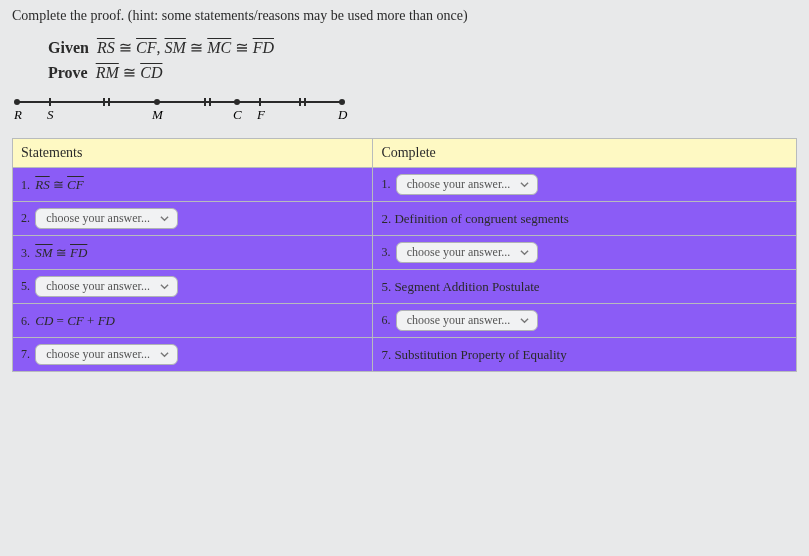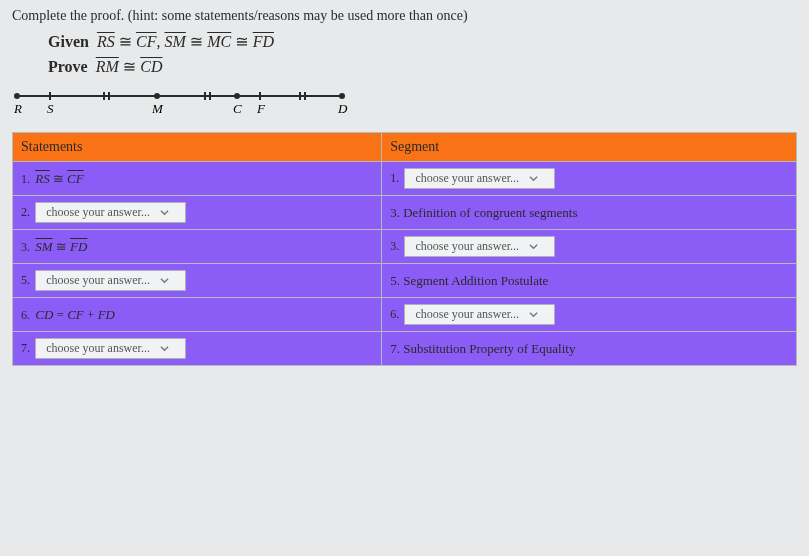--- a/index.html
+++ b/index.html
@@ -5,47 +5,47 @@
   * { box-sizing: border-box; margin: 0; padding: 0; }
   body {
     font-family: Georgia, 'Times New Roman', serif;
     background: #e8e9ea;
     color: #2a2a2a;
     width: 809px;
     height: 556px;
     overflow: hidden;
     padding: 8px 12px;
   }
-  .instruction { font-size: 14px; margin-bottom: 8px; }
+  .instruction { font-size: 14px; margin-bottom: 14px; }
   .given-prove { font-size: 16px; margin-bottom: 6px; }
   .given-prove b { font-weight: bold; margin-left: 36px; }
   .seg { text-decoration: overline; font-style: italic; font-family: 'Times New Roman', serif; text-align: center; }
   .mv { font-style: italic; font-family: 'Times New Roman', serif; }
   .diagram { margin: 10px 0 12px 0; }
   table.proof {
     width: 100%;
     border-collapse: collapse;
     font-size: 13px;
   }
   table.proof th, table.proof td {
     border: 1px solid #b8bbbd;
     padding: 6px 8px;
     text-align: left;
     vertical-align: middle;
     background: #8b5cf6;
   }
-  table.proof th { font-weight: normal; font-size: 14px; background:#f97316; }
+  table.proof th { font-weight: normal; font-size: 14px; background:#fef9c3; }
   .dd {
     display: inline-flex;
     align-items: center;
     gap: 10px;
     border: 1px solid #b0b3b5;
     background: #f1f2f3;
-    padding: 2px 16px 2px 10px;
-    border-radius: 1px;
+    padding: 2px 8px 2px 10px;
+    border-radius: 6px;
     font-size: 12px;
     color: #555;
     cursor: pointer;
   }
   .chev { width: 9px; height: 9px; }
   .rownum { font-size: 12px; margin-right: 2px; }
 </style>
 </head>
 <body>
 
@@ -96,21 +96,21 @@
     <text x="221" y="27" font-size="13" font-style="italic" font-family="Times New Roman">C</text>
     <text x="245" y="27" font-size="13" font-style="italic" font-family="Times New Roman">F</text>
     <text x="326" y="27" font-size="13" font-style="italic" font-family="Times New Roman">D</text>
   </svg>
 </div>
 
 <table class="proof">
   <tbody>
       <tr>
     <th>Statements</th>
-    <th>Segment</th>
+    <th>Complete</th>
   </tr>
 
   <tr>
     <td>
       <span class="rownum">1.</span>
       <span class="seg">RS</span>
       <span>≅</span>
       <span class="seg">CF</span>
     </td>
     <td>
@@ -127,21 +127,21 @@
   <tr>
     <td>
       <span class="rownum">2.</span>
       <span class="dd">
         <span>choose your answer...</span>
         <svg class="chev" viewBox="0 0 10 10">
               <path d="M1 3 L5 7 L9 3" fill="none" stroke="#777" stroke-width="1.5"></path>
             </svg>
       </span>
     </td>
-    <td>3. Definition of congruent segments</td>
+    <td>2. Definition of congruent segments</td>
   </tr>
 
   <tr>
     <td>
       <span class="rownum">3.</span>
       <span class="seg">SM</span>
       <span>≅</span>
       <span class="seg">FD</span>
     </td>
     <td>

